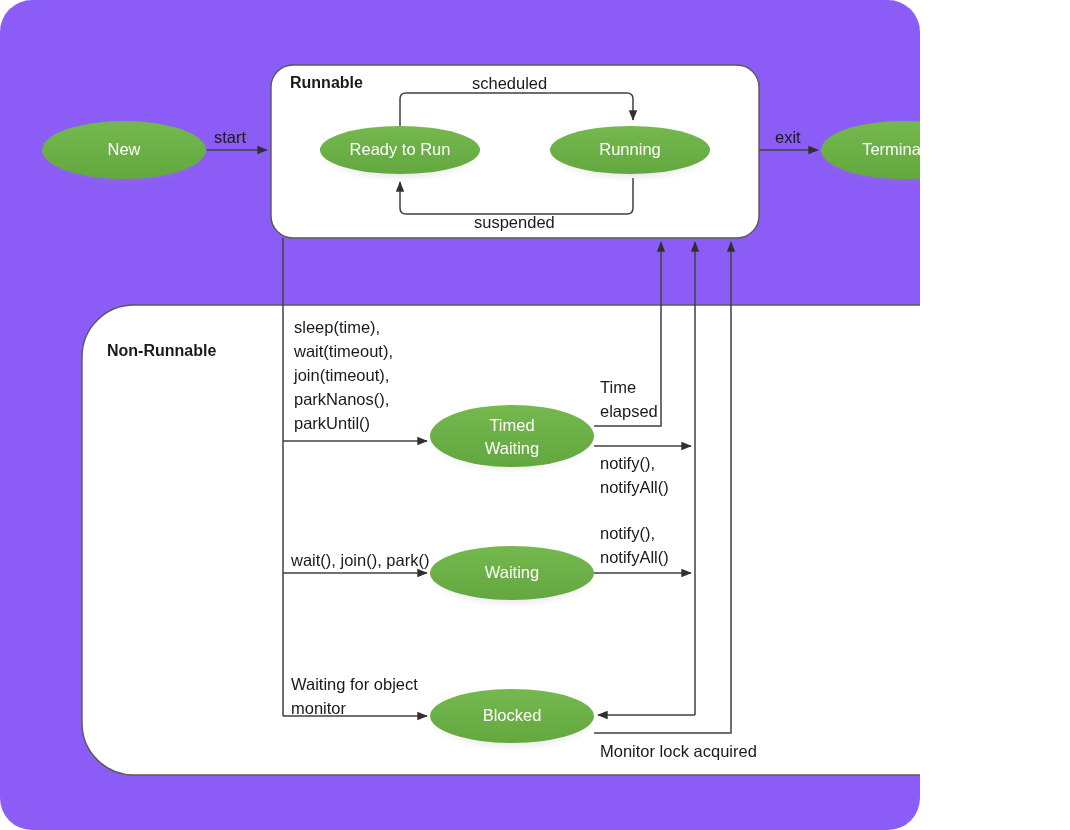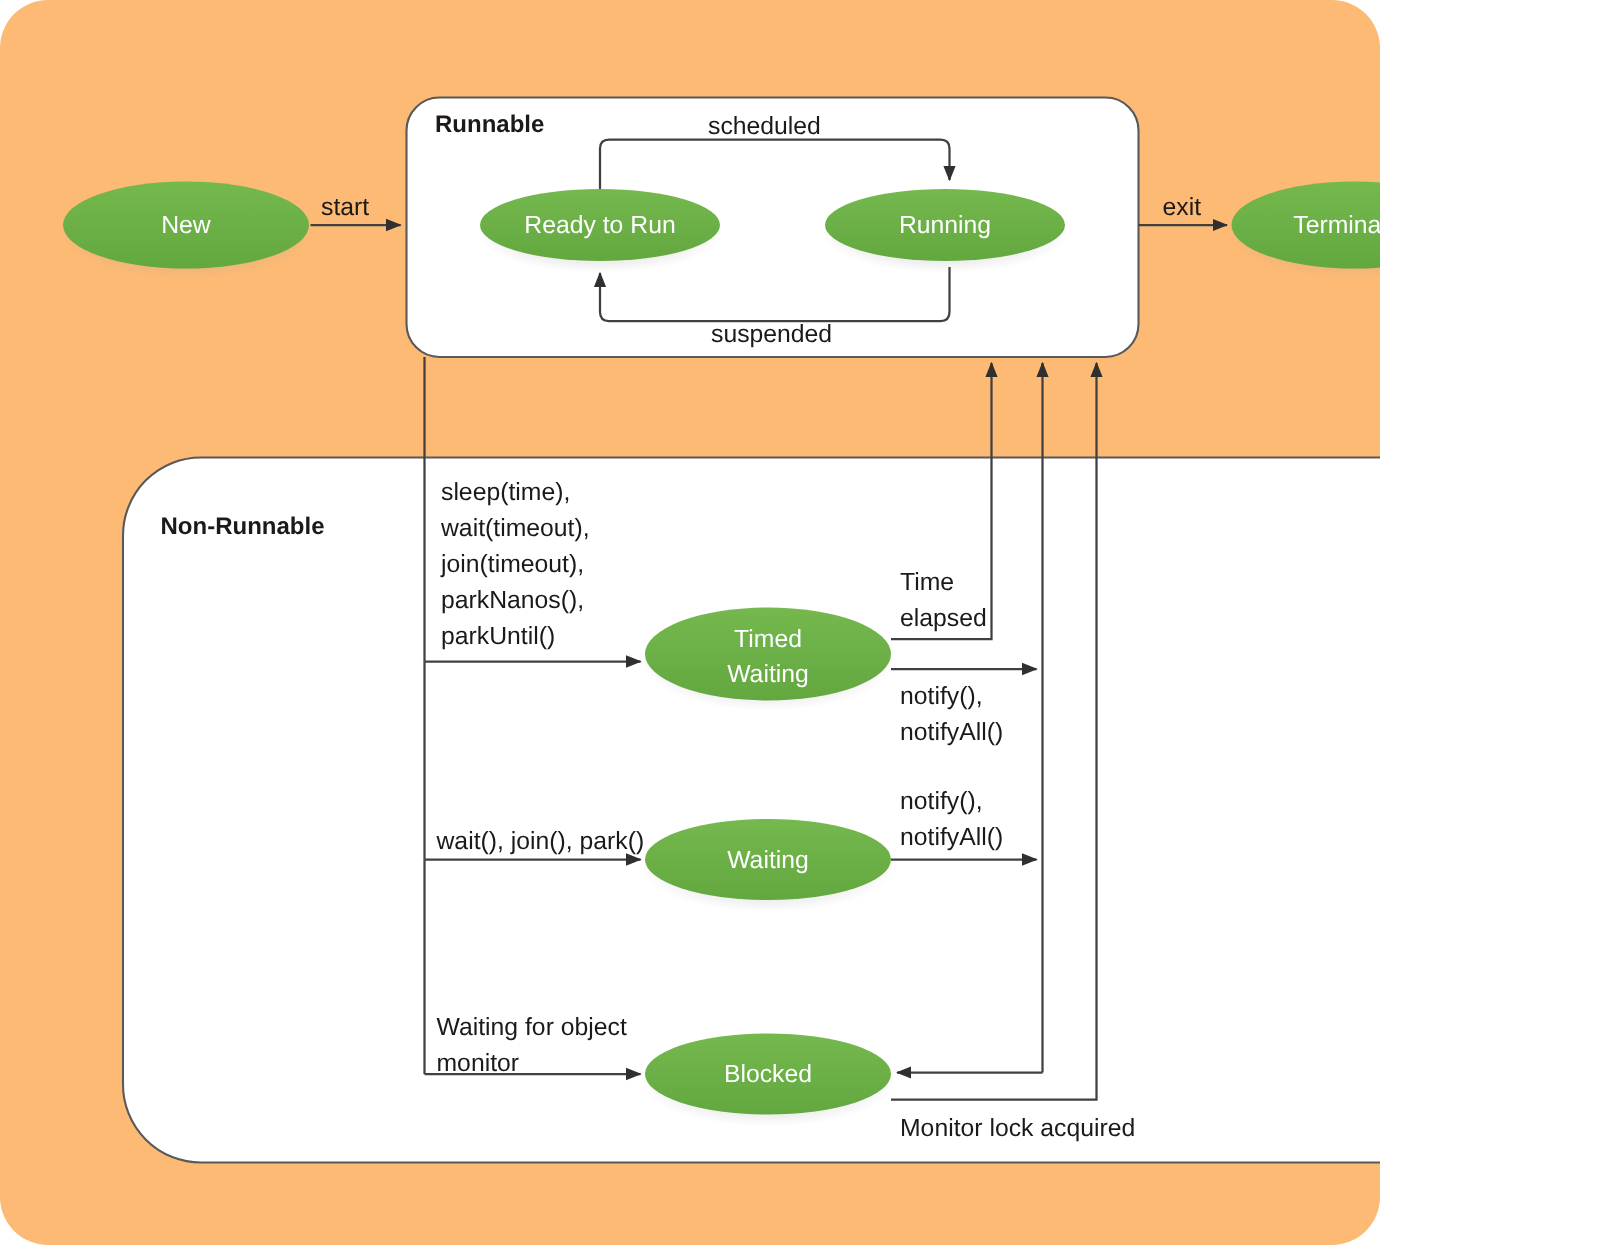--- a/index.html
+++ b/index.html
@@ -4,21 +4,21 @@
 <style>
   html, body {
     margin: 0;
     padding: 0;
     background: #ffffff;
   }
   #stage {
     position: relative;
     width: 920px;
     height: 830px;
-    background: #fdba74;
+    background: #8b5cf6;
     font-family: "Liberation Sans", sans-serif;
     overflow: hidden;
     border-radius: 32px;
   }
   svg#diagram {
     position: absolute;
     left: 0;
     top: 0;
     width: 1070px;
     height: 830px;

